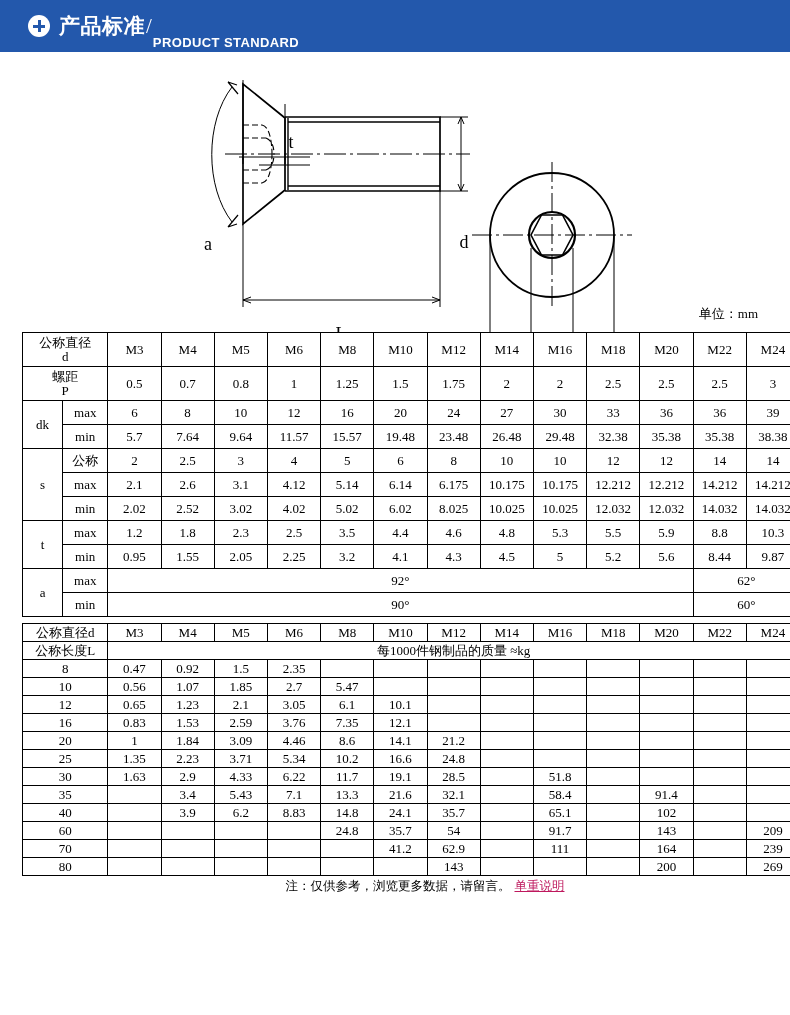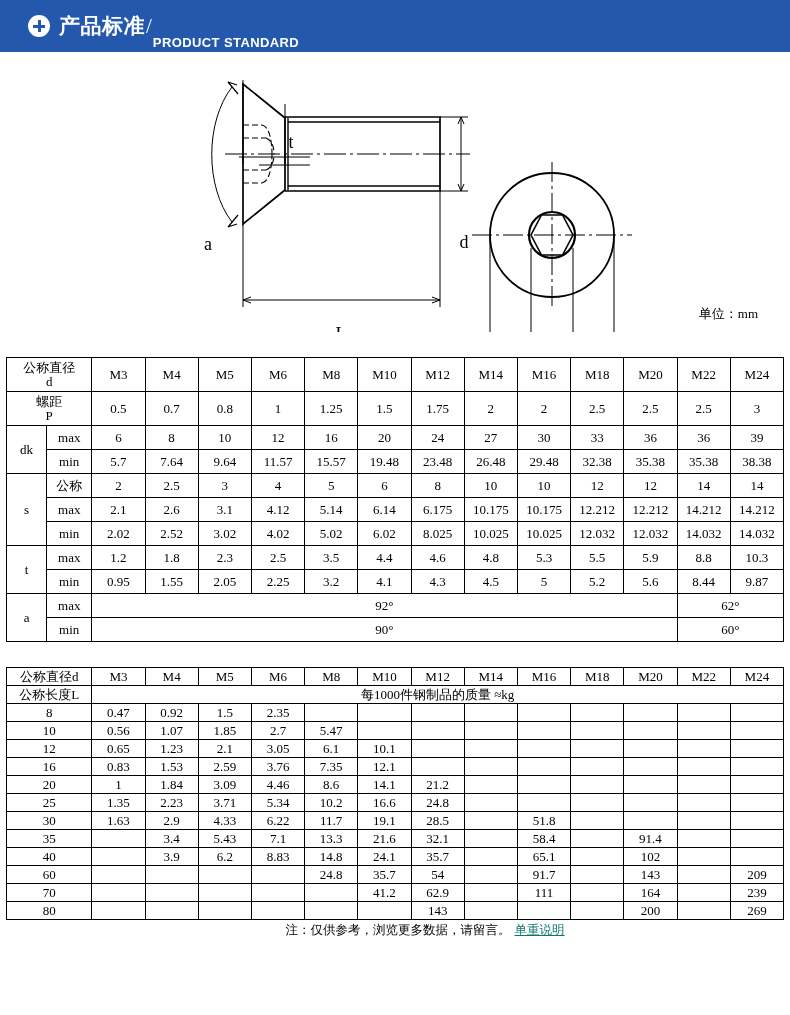--- a/index.html
+++ b/index.html
@@ -64,21 +64,21 @@
     position: absolute;
     right: 32px;
     top: 253px;
     font-size: 13px;
     font-family: "DejaVu Sans", "Liberation Sans", sans-serif;
     white-space: nowrap;
   }
   #unit-note .uu { font-family: "Liberation Serif", serif; }
 
   
-  .spec-wrap { padding: 0 6px; margin-top: 25px; }
+  .spec-wrap { padding: 0 22px; }
   table.spec {
     border-collapse: collapse;
     table-layout: fixed;
     width: 778px;
     margin: 0 auto;
   }
   table.spec td {
     border: 1px solid #000;
     text-align: center;
     vertical-align: middle;
@@ -105,21 +105,21 @@
   }
 
   #footer-note {
     width: 778px;
     margin: 2px auto 0 auto;
     text-align: center;
     font-family: "DejaVu Sans", "Liberation Sans", sans-serif;
     font-size: 12.5px;
     padding-left: 60px;
   }
-  #footer-link { color: #0f766e; }
+  #footer-link { color: #be185d; }
 </style>
 </head>
 <body>
 
 <div id="header-bar">
   <span id="plus-badge"></span>
   <span id="header-title-cn">产品标准</span>
   <span id="header-slash">/</span>
   <span id="header-title-en">PRODUCT STANDARD</span>
 </div>

